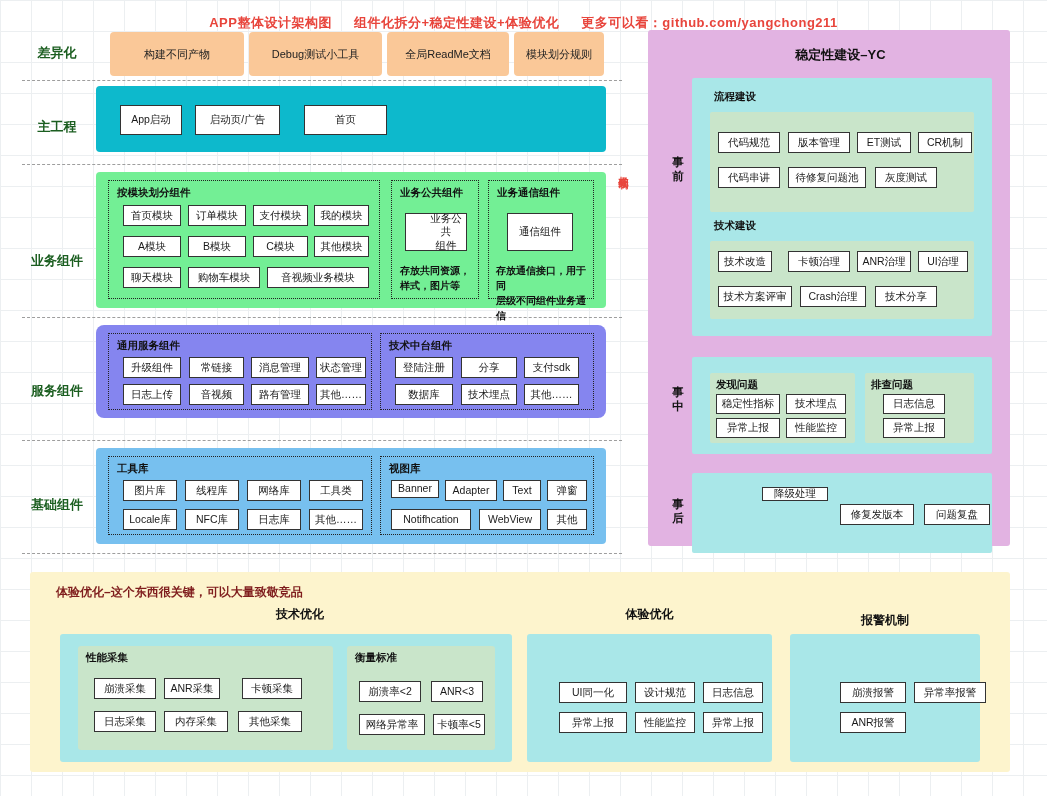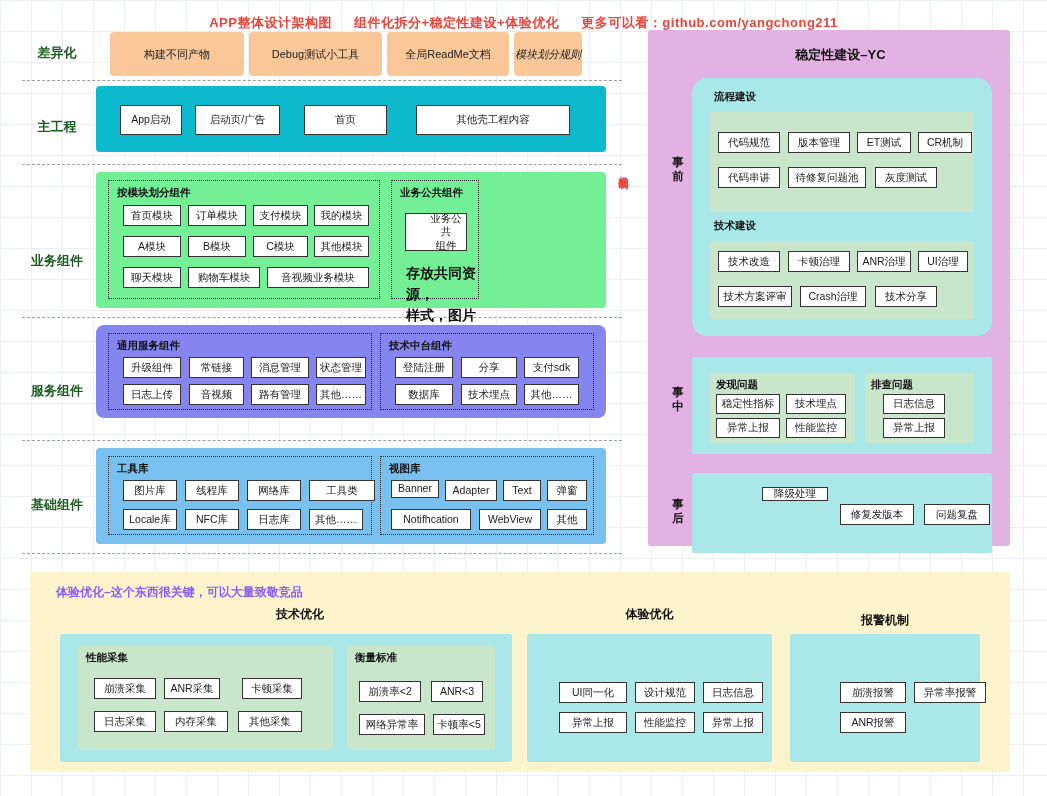--- a/index.html
+++ b/index.html
@@ -68,22 +68,22 @@
   .band-purple{background:#8585ef;border-radius:8px;}
   .band-blue{background:#77c0ef;border-radius:4px;}
 
   
   .dotted{border:1.6px dotted #222;box-sizing:border-box;}
   .grp-title{
     position:absolute;left:8px;top:5px;
     font-size:10.5px;font-weight:bold;color:#111;
   }
   .note{
-    position:absolute;font-size:14px;font-weight:bold;
-    color:#111;line-height:1.5;margin-left:6px;
+    position:absolute;font-size:10px;font-weight:bold;
+    color:#111;line-height:1.5;
   }
 
   
   .vert-sign{
     color:#e8453c;font-size:10px;font-weight:bold;
     writing-mode:vertical-rl;text-orientation:upright;
     letter-spacing:1px;line-height:1;
   }
 
   
@@ -94,21 +94,21 @@
   .stage-label{
     font-size:11.5px;font-weight:bold;color:#111;
     text-align:center;line-height:1.25;width:26px;
   }
   .inner-cyan{background:#a9e7e8;border-radius:2px;}
   .inner-green{background:#c9e5ca;border-radius:2px;}
 
   
   .panel-yellow{background:#fdf4cd;border-radius:3px;}
   .yellow-head{
-    color:#8b5cf6;font-weight:bold;font-size:12px;
+    color:#7f1d1d;font-weight:bold;font-size:12px;
   }
   .sub-head{font-weight:bold;font-size:12px;color:#111;text-align:center;}
   .box-cyan{background:#a9e7e8;border-radius:3px;}
   .box-green{background:#c9e5ca;border-radius:3px;}
 </style>
 </head>
 <body>
 
 <div id="grid"></div>
 
@@ -128,27 +128,26 @@
 
   <div class="abs hsep" style="top:80px;"></div>
   <div class="abs hsep" style="top:164px;"></div>
   <div class="abs hsep" style="top:317px;"></div>
   <div class="abs hsep" style="top:440px;"></div>
   <div class="abs hsep" style="top:553px;"></div>
 
   <div class="abs orange-box" style="left:110px;top:32px;width:134px;">构建不同产物</div>
   <div class="abs orange-box" style="left:249px;top:32px;width:133px;">Debug测试小工具</div>
   <div class="abs orange-box" style="left:387px;top:32px;width:122px;">全局ReadMe文档</div>
-  <div class="abs orange-box" style="left:514px;top:32px;width:68px;font-style:italic;">模块划分规则</div>
+  <div class="abs orange-box" style="left:514px;top:32px;width:90px;">模块划分规则</div>
 
   <div class="abs cyan-band" style="left:96px;top:86px;width:510px;height:66px;">
     <div class="abs chip" style="left:24px;top:19px;width:62px;height:30px;">App启动</div>
     <div class="abs chip" style="left:99px;top:19px;width:85px;height:30px;">启动页/广告</div>
     <div class="abs chip" style="left:208px;top:19px;width:83px;height:30px;">首页</div>
-    <div class="abs chip" style="left:320px;top:19px;width:154px;height:30px;">其他壳工程内容</div>
   </div>
 
   <div class="abs band-green" style="left:96px;top:172px;width:510px;height:136px;">
 
     <div class="abs dotted" style="left:12px;top:8px;width:272px;height:119px;">
       <div class="grp-title">按模块划分组件</div>
       <div class="abs chip" style="left:14px;top:24px;width:58px;height:21px;">首页模块</div>
       <div class="abs chip" style="left:79px;top:24px;width:58px;height:21px;">订单模块</div>
       <div class="abs chip" style="left:144px;top:24px;width:55px;height:21px;">支付模块</div>
       <div class="abs chip" style="left:205px;top:24px;width:55px;height:21px;">我的模块</div>
@@ -168,20 +167,28 @@
       <div class="abs chip multi" style="left:13px;top:32px;width:62px;height:38px;flex-direction:column;">
         <span>业务公共</span>
         <span>组件</span>
       </div>
       <div class="note" style="left:8px;top:82px;">
         <div>存放共同资源，</div>
         <div>样式，图片等</div>
       </div>
     </div>
 
+    <div class="abs dotted" style="left:392px;top:8px;width:106px;height:119px;">
+      <div class="grp-title">业务通信组件</div>
+      <div class="abs chip" style="left:18px;top:32px;width:66px;height:38px;">通信组件</div>
+      <div class="note" style="left:7px;top:82px;">
+        <div>存放通信接口，用于同</div>
+        <div>层级不同组件业务通信</div>
+      </div>
+    </div>
   </div>
 
   <div class="abs vert-sign" style="left:618px;top:168px;">杨充绘制</div>
 
   <div class="abs band-purple" style="left:96px;top:325px;width:510px;height:93px;">
 
     <div class="abs dotted" style="left:12px;top:8px;width:264px;height:77px;">
       <div class="grp-title">通用服务组件</div>
       <div class="abs chip" style="left:14px;top:23px;width:58px;height:21px;">升级组件</div>
       <div class="abs chip" style="left:80px;top:23px;width:55px;height:21px;">常链接</div>
@@ -204,21 +211,21 @@
     </div>
   </div>
 
   <div class="abs band-blue" style="left:96px;top:448px;width:510px;height:96px;">
 
     <div class="abs dotted" style="left:12px;top:8px;width:264px;height:79px;">
       <div class="grp-title">工具库</div>
       <div class="abs chip" style="left:14px;top:23px;width:54px;height:21px;">图片库</div>
       <div class="abs chip" style="left:76px;top:23px;width:54px;height:21px;">线程库</div>
       <div class="abs chip" style="left:138px;top:23px;width:54px;height:21px;">网络库</div>
-      <div class="abs chip" style="left:200px;top:23px;width:66px;height:21px;">工具类</div>
+      <div class="abs chip" style="left:200px;top:23px;width:54px;height:21px;">工具类</div>
       <div class="abs chip" style="left:14px;top:52px;width:54px;height:21px;">Locale库</div>
       <div class="abs chip" style="left:76px;top:52px;width:54px;height:21px;">NFC库</div>
       <div class="abs chip" style="left:138px;top:52px;width:54px;height:21px;">日志库</div>
       <div class="abs chip" style="left:200px;top:52px;width:54px;height:21px;">其他……</div>
     </div>
 
     <div class="abs dotted" style="left:284px;top:8px;width:214px;height:79px;">
       <div class="grp-title">视图库</div>
       <div class="abs chip" style="left:10px;top:23px;width:48px;height:18px;">Banner</div>
       <div class="abs chip" style="left:64px;top:23px;width:52px;height:21px;">Adapter</div>
@@ -230,36 +237,36 @@
     </div>
   </div>
 
   <div class="abs panel-purple" style="left:648px;top:30px;width:362px;height:516px;">
     <div class="abs panel-title" style="left:0;top:16px;width:362px;padding-left:23px;">稳定性建设–YC</div>
 
     <div class="abs stage-label" style="left:17px;top:125px;">
       <div>事</div>
       <div>前</div>
     </div>
-    <div class="abs inner-cyan" style="left:44px;top:48px;width:300px;height:258px;border-radius:15px;">
+    <div class="abs inner-cyan" style="left:44px;top:48px;width:300px;height:258px;">
 
       <div class="abs inner-green" style="left:18px;top:34px;width:264px;height:100px;">
         <div class="grp-title" style="top:-22px;left:4px;">流程建设</div>
         <div class="abs chip" style="left:8px;top:20px;width:62px;height:21px;">代码规范</div>
         <div class="abs chip" style="left:78px;top:20px;width:62px;height:21px;">版本管理</div>
         <div class="abs chip" style="left:147px;top:20px;width:54px;height:21px;">ET测试</div>
         <div class="abs chip" style="left:208px;top:20px;width:54px;height:21px;">CR机制</div>
         <div class="abs chip" style="left:8px;top:55px;width:62px;height:21px;">代码串讲</div>
         <div class="abs chip" style="left:78px;top:55px;width:78px;height:21px;">待修复问题池</div>
         <div class="abs chip" style="left:165px;top:55px;width:62px;height:21px;">灰度测试</div>
       </div>
 
       <div class="abs inner-green" style="left:18px;top:163px;width:264px;height:78px;">
         <div class="grp-title" style="top:-22px;left:4px;">技术建设</div>
-        <div class="abs chip" style="left:8px;top:10px;width:62px;height:21px;text-align:center;">技术改造</div>
+        <div class="abs chip" style="left:8px;top:10px;width:54px;height:21px;text-align:center;">技术改造</div>
         <div class="abs chip" style="left:78px;top:10px;width:62px;height:21px;">卡顿治理</div>
         <div class="abs chip" style="left:147px;top:10px;width:54px;height:21px;">ANR治理</div>
         <div class="abs chip" style="left:208px;top:10px;width:50px;height:21px;">UI治理</div>
         <div class="abs chip" style="left:8px;top:45px;width:74px;height:21px;">技术方案评审</div>
         <div class="abs chip" style="left:90px;top:45px;width:66px;height:21px;">Crash治理</div>
         <div class="abs chip" style="left:165px;top:45px;width:62px;height:21px;">技术分享</div>
       </div>
     </div>
 
     <div class="abs stage-label" style="left:17px;top:355px;">

